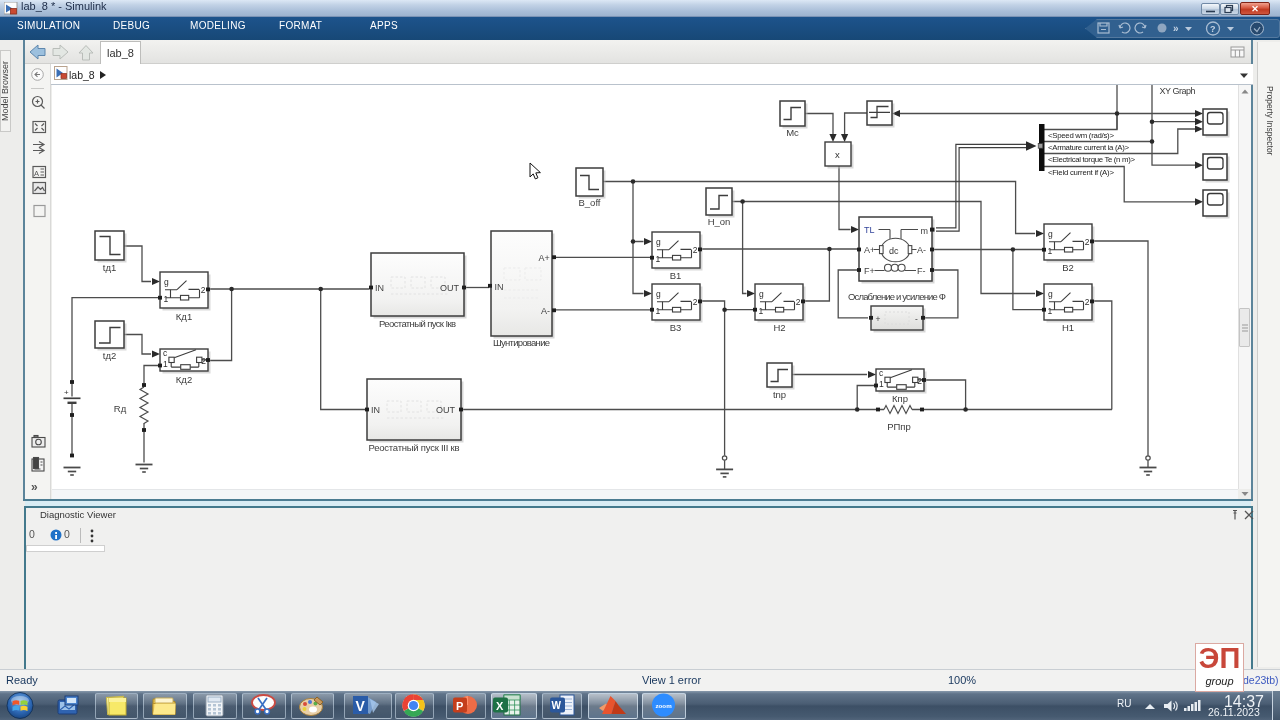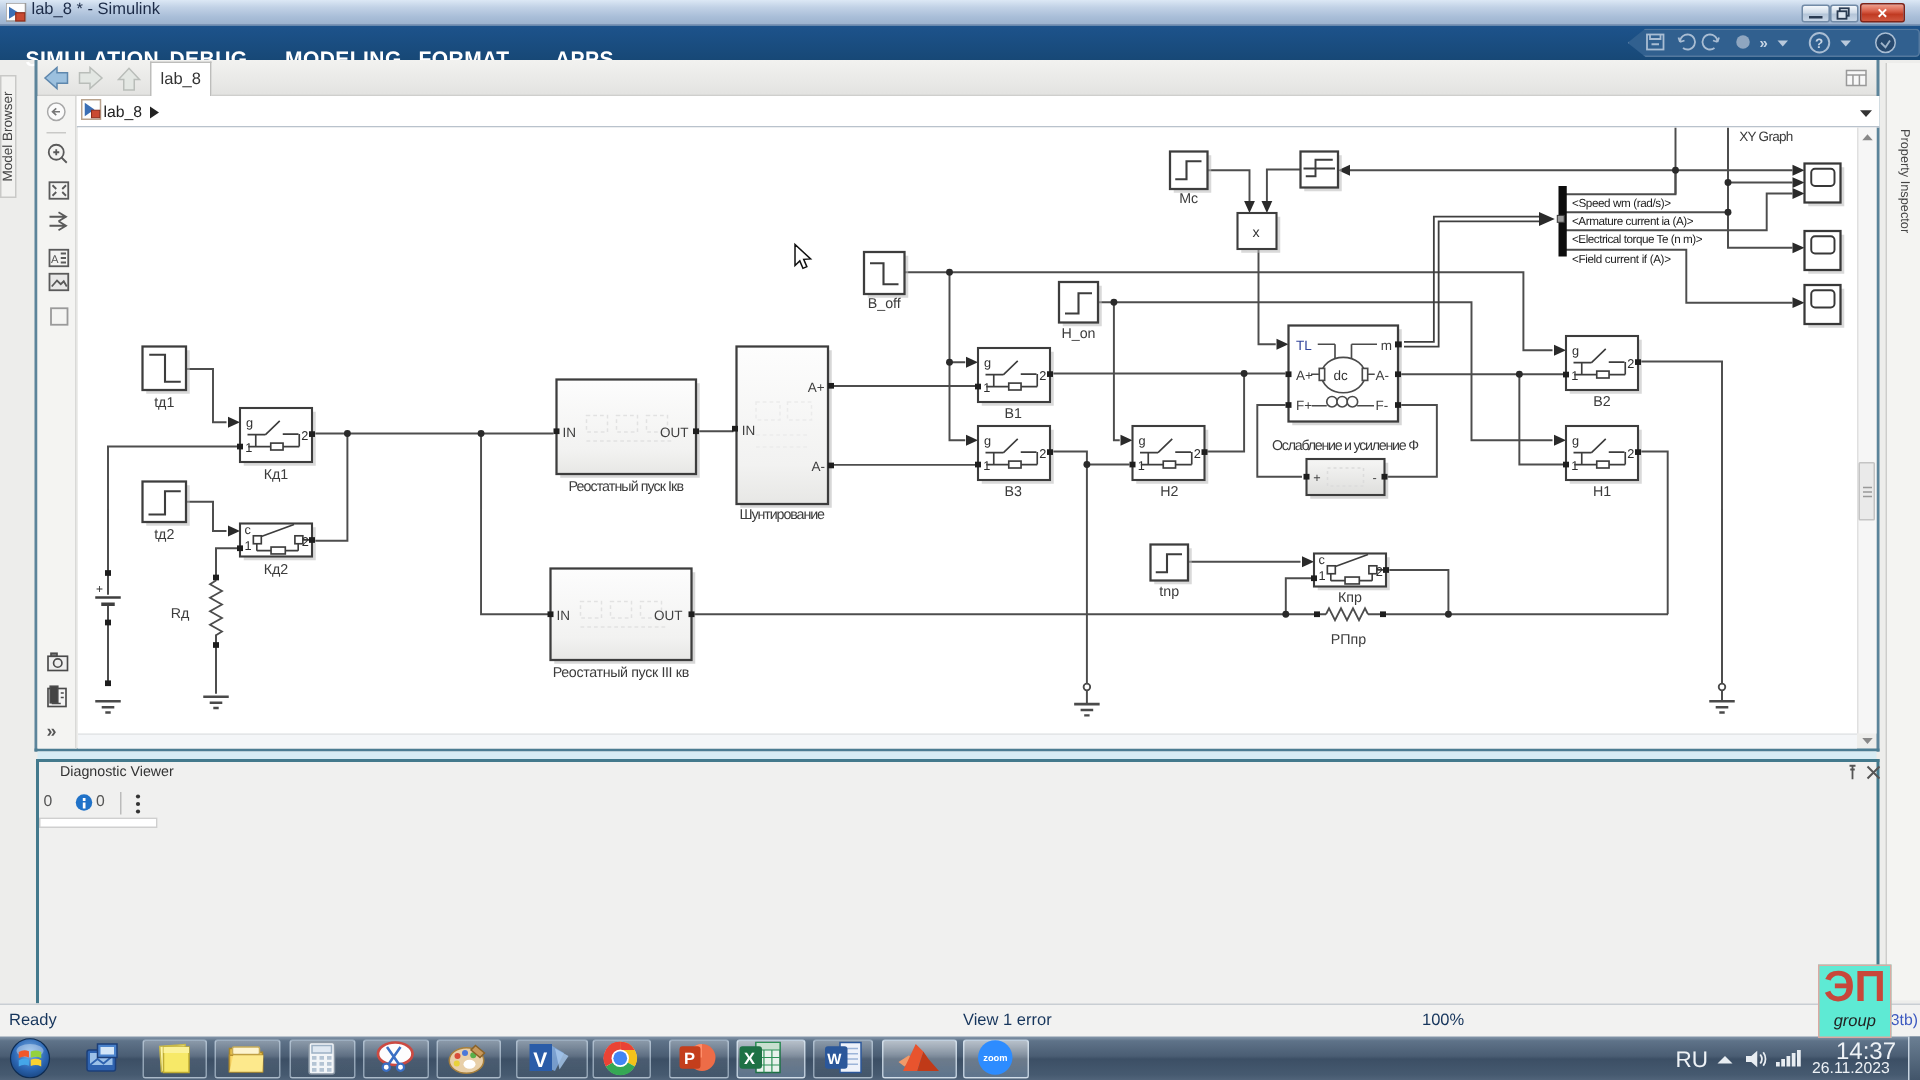--- a/index.html
+++ b/index.html
@@ -11,21 +11,21 @@
   border-bottom:1px solid #7a93b5; }
 #titletxt { left:21px; top:0; font-size:11px; color:#1c2b47; }
 .capbtn { top:3px; height:12px; border-radius:2px; border:1px solid #718aa6;
   background:linear-gradient(180deg,#f4f8fc,#cfdbe8 45%,#b4c5d8 55%,#c8d6e6); }
 #closebtn { left:1240px; top:2px; width:30px; height:13px; border-radius:2px; border:1px solid #7e2318;
   background:linear-gradient(180deg,#f0a08e,#d9604a 40%,#c03a22 60%,#d0573f); color:#fff;
   font-size:9px; text-align:center; line-height:12px; font-weight:bold;}
 
 #ribbon { left:0; top:17px; width:1280px; height:23px;
   background:linear-gradient(180deg,#1d538c 0%,#174876 100%); }
-#ribbon span { position:absolute; top:14px; color:#fff; font-size:14px; font-weight:bold; letter-spacing:.3px; }
+#ribbon span { position:absolute; top:3px; color:#fff; font-size:10px; font-weight:normal; letter-spacing:.3px; }
 #qat { left:1085px; top:19px; width:195px; height:19px; background:#31608f; border:1px solid #54799f; border-radius:3px;
   clip-path:polygon(12px 0,100% 0,100% 100%,12px 100%,0 50%); }
 
 #tabstrip { left:24px; top:40px; width:1229px; height:24px;
   background:linear-gradient(180deg,#f2f2f0,#e3e3e1); border-bottom:1px solid #cfcfcd; }
 #doctab { left:100px; top:41px; width:41px; height:23px; background:#fff; border:1px solid #bdbdbb; border-bottom:none;
   font-size:11px; color:#333; text-align:center; line-height:22px; }
 
 #crumbbar { left:51px; top:64px; width:1202px; height:21px; background:#fff; border-bottom:1px solid #b9c2cc; }
 #crumbtxt { left:69px; top:69px; font-size:10.5px; color:#222; }
@@ -49,21 +49,21 @@
 
 #statusbar { left:0; top:669px; width:1280px; height:22px; background:#f2f2f1; border-top:1px solid #c9ced3; }
 .sttxt { top:674px; font-size:11px; color:#16355c; position:absolute; }
 
 #taskbar { left:0; top:691px; width:1280px; height:29px;
   background:linear-gradient(180deg,#8799ac 0%,#5f7389 10%,#4a5d73 45%,#3c4f65 52%,#465a70 88%,#51647a 100%); }
 .tbtn { position:absolute; top:692.5px; height:26px; border-radius:2px;
   border:1px solid rgba(210,225,240,.55); background:linear-gradient(180deg,rgba(255,255,255,.28),rgba(255,255,255,.08) 50%,rgba(0,0,0,.06)); }
 .tbtn.lit { background:linear-gradient(180deg,rgba(255,255,255,.55),rgba(255,255,255,.25) 50%,rgba(160,190,220,.25)); border-color:rgba(225,238,250,.7); }
 .tico { position:absolute; top:694px; }
-#logo { left:1195px; top:643px; width:49px; height:49px; background:#5eead4; border:1px solid #dba9a2;margin-left:17px; }
+#logo { left:1195px; top:643px; width:49px; height:49px; background:#ffffff; border:1px solid #dba9a2; }
 #logo .ep { position:absolute; left:0; top:-2px; width:100%; text-align:center; font-size:29px; font-weight:bold; color:#c8473a; font-family:"Liberation Sans",sans-serif;}
 #logo .gr { position:absolute; left:0; top:31px; width:100%; text-align:center; font-size:11px; color:#222;font-style:italic; }
 </style>
 </head>
 <body>
 
 <div class="abs" id="titlebar"></div>
 <svg class="abs" style="left:4px;top:2px" width="14" height="13">
  <rect x="0" y="0" width="13" height="12" fill="#fdfdfd" stroke="#9a9a9a" stroke-width="1"></rect>
  <path d="M2,2.5 L8.5,6.5 L2,10.5 Z" fill="#3b6fb5"></path>
@@ -640,21 +640,21 @@
  <polygon points="1,15 8,10.5 10.5,13.5 5,18" fill="#f09a6a"></polygon>
  <polygon points="4,21 12.5,3 17.5,8 13.5,21" fill="#e8542e"></polygon>
  <polygon points="13.5,21 17.5,8 21,13 28,21" fill="#c03a18"></polygon>
 </svg>
 <div class="tbtn lit" style="left:642px;width:44px"></div>
 <svg class="tico" style="left:651px;top:693px" width="26" height="25">
  <circle cx="12.5" cy="12" r="11.5" fill="#2d8cff"></circle>
  <text x="4.5" y="14.5" font-size="6.2" fill="#fff" font-weight="bold">zoom</text>
 </svg>
 
-<div class="abs" style="left:1117px;top:698px;font-size:15px;color:#eef2f6">RU</div>
+<div class="abs" style="left:1117px;top:698px;font-size:10px;color:#eef2f6">RU</div>
 <svg class="abs" style="left:1143px;top:702px" width="14" height="10">
     <path d="M2,7 l5,-5 5,5 z" fill="#e8edf2"></path>
   </svg>
 <svg class="abs" style="left:1162px;top:699px" width="18" height="14">
  <path d="M2,5 h3.5 l4,-3.5 v11 l-4,-3.5 h-3.5 z" fill="#e8edf2"></path>
  <path d="M11.5,4 a5,5 0 0 1 0,6 M13.5,2.5 a7.5,7.5 0 0 1 0,9" stroke="#e8edf2" stroke-width="1.2" fill="none"></path>
 </svg>
 <svg class="abs" style="left:1183px;top:699px" width="18" height="14">
  <g fill="#e8edf2">
       <rect x="1" y="9" width="2.5" height="3"></rect>

